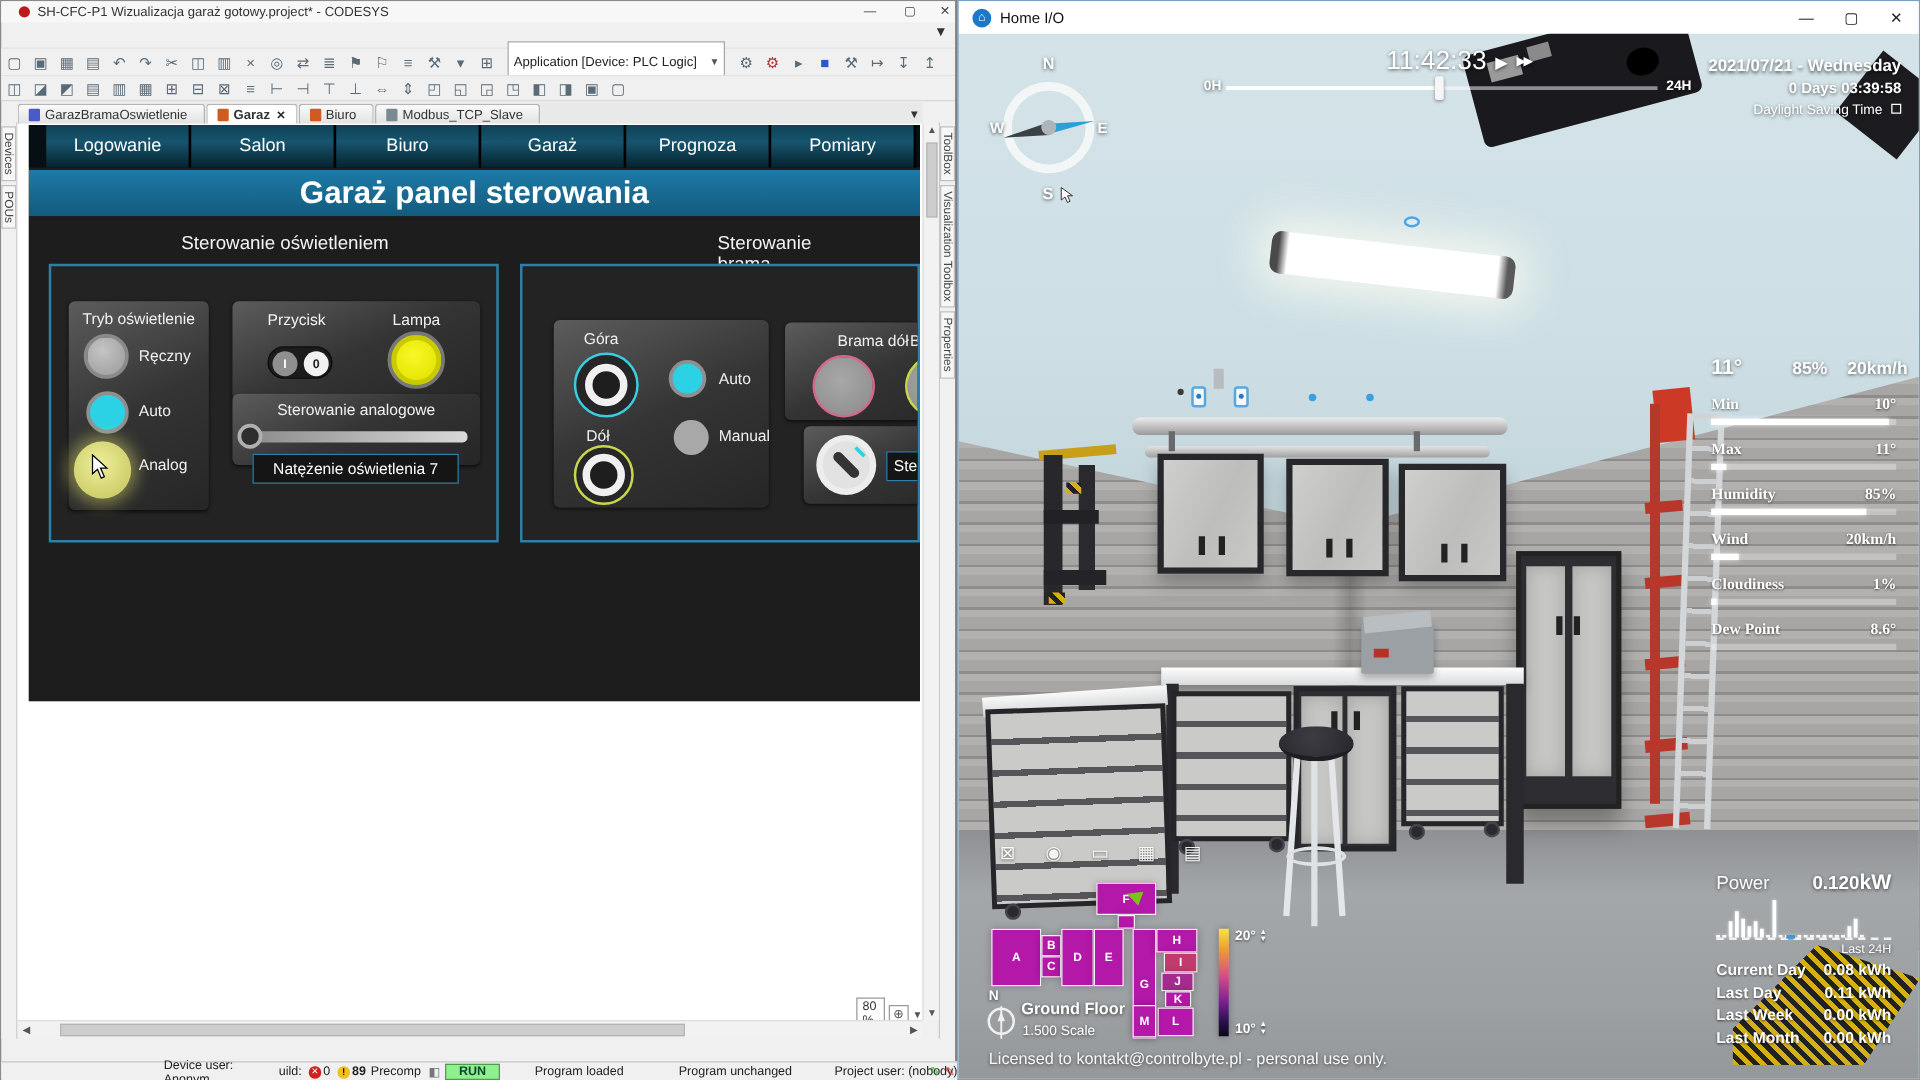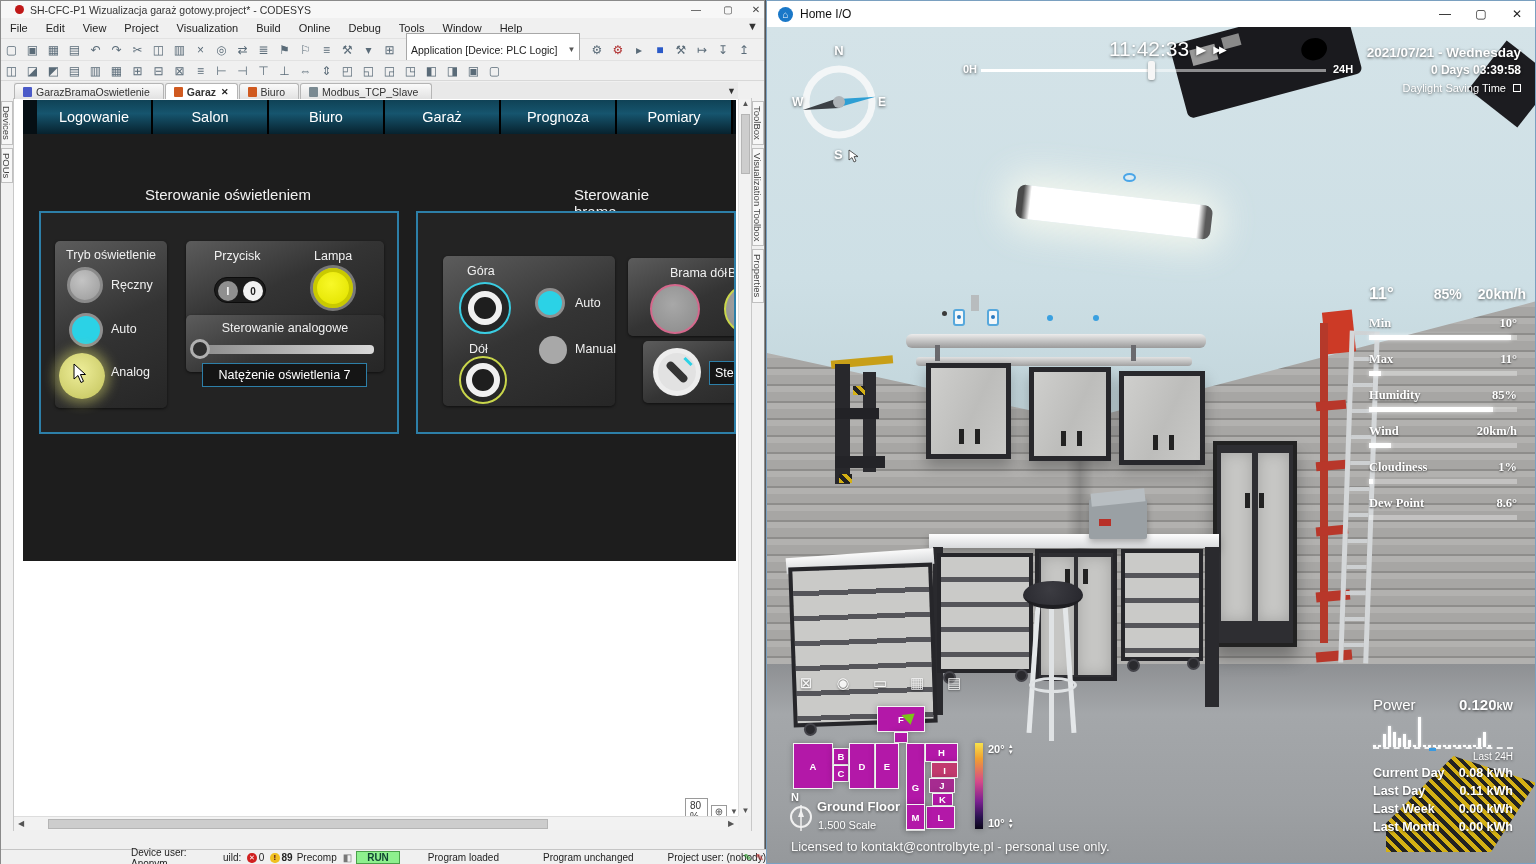--- a/index.html
+++ b/index.html
@@ -135,34 +135,20 @@
 
   <div id="codesys">
     <div class="cds-titlebar">
       <span class="cds-appicon"></span>
       <span>SH-CFC-P1 Wizualizacja garaż gotowy.project* - CODESYS</span>
       <span class="winbtn" style="left:682px;">—</span>
       <span class="winbtn" style="left:714px;">▢</span>
       <span class="winbtn" style="left:742px;">✕</span>
     </div>
 
-    <div class="cds-menubar">
-
-    <span>File</span>
-        <span>Edit</span>
-        <span>View</span>
-        <span>Project</span>
-        <span>Visualization</span>
-        <span>Build</span>
-        <span>Online</span>
-        <span>Debug</span>
-        <span>Tools</span>
-        <span>Window</span>
-        <span>Help</span>
-      </div>
     <span class="funnel">▼</span>
 
     <div class="cds-toolbar tb1">
       <span style="display:flex">
 
       <span class="tbi">▢</span>
           <span class="tbi">▣</span>
           <span class="tbi">▦</span>
           <span class="tbi">▤</span>
           <span class="tbi">↶</span>
@@ -267,20 +253,21 @@
       <div class="canvas">
         <div class="navrow">
 
         <div class="navbtn">Logowanie</div>
             <div class="navbtn">Salon</div>
             <div class="navbtn">Biuro</div>
             <div class="navbtn">Garaż</div>
             <div class="navbtn">Prognoza</div>
             <div class="navbtn">Pomiary</div>
           </div>
+        <div class="vtitle">Garaż panel sterowania</div>
         <div class="vbody">
           <span class="seclbl" style="left:205px;">Sterowanie oświetleniem</span>
           <span class="seclbl" style="left:605px;">Sterowanie bramą</span>
 
           <div class="grp" style="left:16px;width:360px;">
             <div class="pnl" style="left:14px;top:28px;width:112px;height:167px;">
               <span class="plbl" style="left:50%;top:7px;transform:translateX(-50%);">Tryb oświetlenie</span>
               <span class="copt opt-manual" style="left:12px;top:26px;"></span>
               <span class="plbl" style="left:56px;top:37px;">Ręczny</span>
               <span class="copt opt-auto" style="left:14px;top:72px;"></span>
@@ -597,21 +584,21 @@
               <div class="wtrack">
                 <div class="wfill" style="width: 0%;"></div>
               </div>
             </div>
           </div>
       </div>
 
       <div class="ppanel">
         <div style="display:flex;justify-content:space-between;align-items:baseline;">
           <span class="overlay-text" style="font-size:15px;">Power</span>
-          <span class="overlay-text" style="font-size:15px;font-weight:bold;"><span>0.120</span><span style="font-size:11px;">kW</span></span>
+          <span class="overlay-text" style="font-size:15px;font-weight:bold;"><span>0.120</span><span style="font-size:17px;">kW</span></span>
         </div>
         <div class="pbars">
 
         <div class="pbar" style="height: 8%;"></div>
             <div class="pbar" style="height: 8%;"></div>
             <div class="pbar" style="height: 45%;"></div>
             <div class="pbar" style="height: 70%;"></div>
             <div class="pbar" style="height: 50%;"></div>
             <div class="pbar" style="height: 30%;"></div>
             <div class="pbar" style="height: 45%;"></div>

